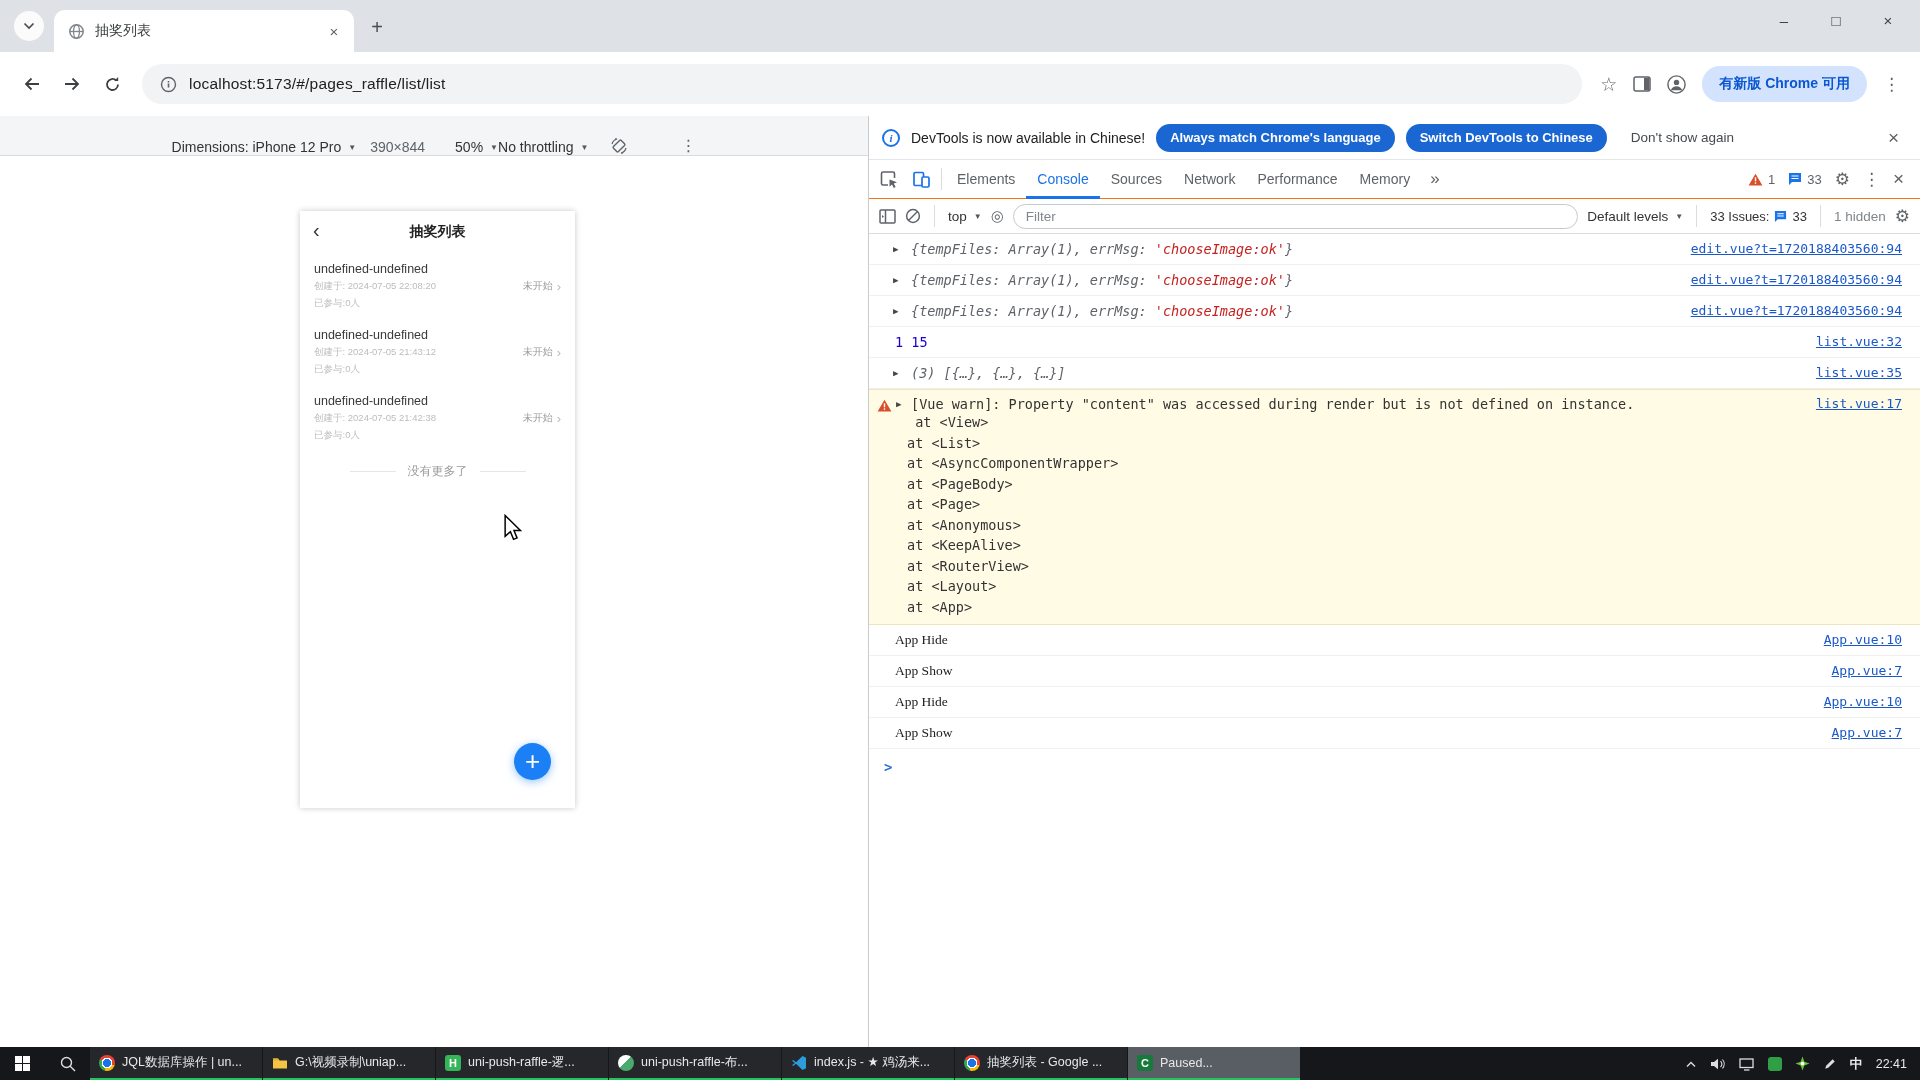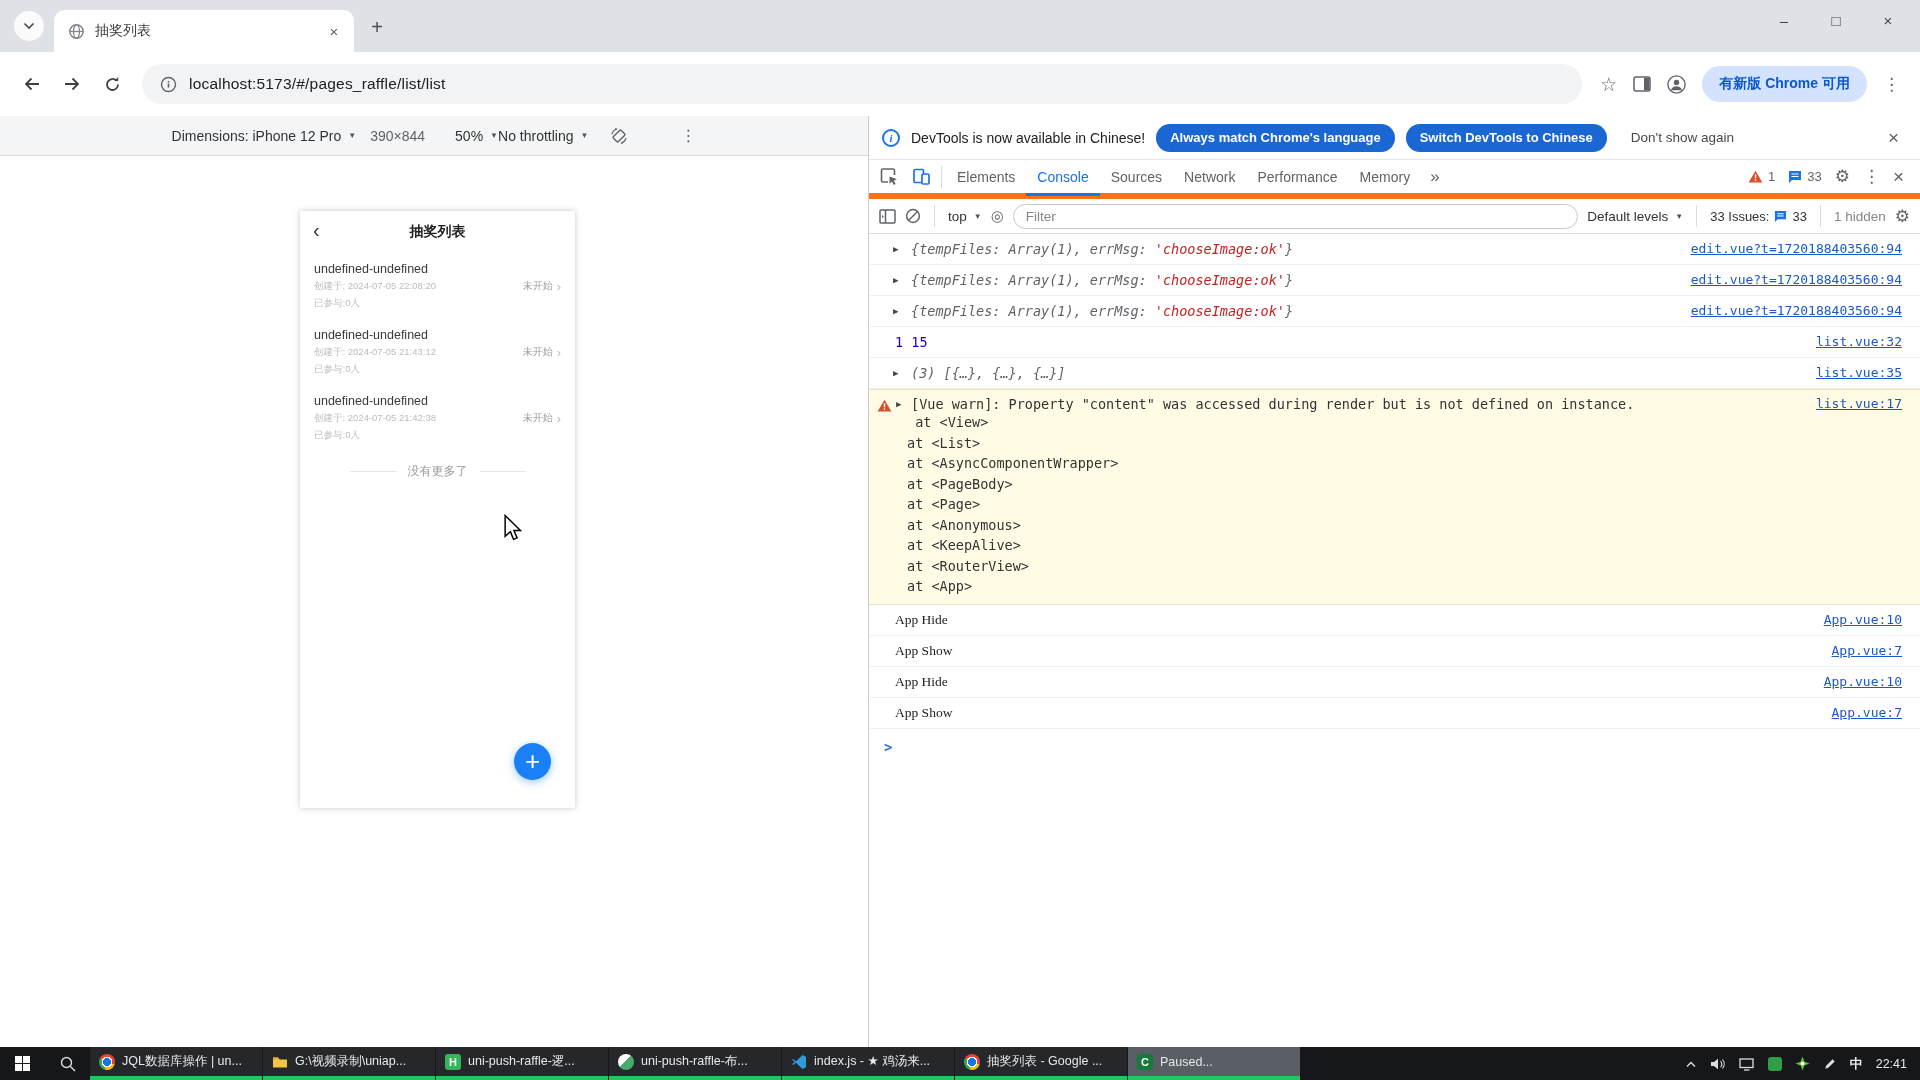--- a/index.html
+++ b/index.html
@@ -25,21 +25,21 @@
   .url-text { font-size:15.5px; color:#202124; letter-spacing:.2px; }
   .tb-right { display:flex; align-items:center; gap:16px; padding:0 6px; }
   .tb-ic { color:#5f6368; display:flex; align-items:center; justify-content:center; }
   .star { font-size:19px; }
   .update-chip { height:36px; padding:0 17px; border-radius:18px; background:#d3e3fd; color:#0b57d0; font-size:14px; font-weight:bold; display:flex; align-items:center; white-space:nowrap; }
   .dots-v { font-size:17px; color:#5f6368; }
 
   
   .content { flex:1; min-height:0; display:flex; background:#fff; }
   .left-pane { width:869px; flex:none; display:flex; flex-direction:column; border-right:1px solid #c8cbcf; }
-  .device-bar { height:40px; background:#f4f5f6; border-bottom:1px solid #d9dbde; display:flex; align-items:center; justify-content:center; font-size:14px; color:#333; }
+  .device-bar { height:40px; background:#f4f5f6; border-bottom:1px solid #d9dbde; display:flex; align-items:flex-end; justify-content:center; font-size:14px; color:#333; }
   .dd { display:flex; align-items:center; gap:7px; }
   .caret { font-size:8px; color:#555; }
   .dim-num { color:#5f6368; }
   .gap14 { width:14px; } .gap30 { width:30px; }
   .rotate-btn { margin-left:22px; color:#5f6368; display:flex; }
   .devbar-dots { margin-left:52px; font-size:16px; color:#5f6368; }
 
   .canvas { flex:1; position:relative; background:#fff; }
 
   
@@ -60,21 +60,21 @@
 
   
   .devtools { flex:1; min-width:0; display:flex; flex-direction:column; background:#fff; }
   .notif { height:44px; flex:none; display:flex; align-items:center; gap:11px; padding:0 13px; border-bottom:1px solid #e4e6e9; }
   .info-ic { width:18px; height:18px; border-radius:50%; border:2px solid #1a73e8; color:#1a73e8; font-size:11px; font-weight:bold; font-style:italic; display:flex; align-items:center; justify-content:center; flex:none; font-family:"Liberation Serif",serif; }
   .notif-text { font-size:14px; color:#202124; white-space:nowrap; }
   .pill { height:28px; padding:0 14px; border-radius:14px; background:#1a66d2; color:#fff; font-size:13px; font-weight:bold; display:flex; align-items:center; white-space:nowrap; }
   .dismiss { font-size:13.5px; color:#454a4f; margin-left:13px; white-space:nowrap; }
   .notif-close { margin-left:auto; font-size:19px; color:#5f6368; padding:0 8px; }
 
-  .dt-tabbar { height:39px; flex:none; display:flex; align-items:center; border-bottom:6px solid #f97316; padding:0 4px;justify-content:space-between; }
+  .dt-tabbar { height:39px; flex:none; display:flex; align-items:center; border-bottom:1px solid #f97316; padding:0 4px;justify-content:space-between; }
   .icon-btn { width:32px; height:38px; display:flex; align-items:center; justify-content:center; color:#5f6368; }
   .icon-btn.device { color:#1a73e8; }
   .vsep { width:1px; height:22px; background:#dadce0; margin:0 4px; }
   .dt-tab { padding:0 11px; height:39px; display:flex; align-items:center; font-size:14px; color:#5f6368; }
   .dt-tab.active { color:#1a73e8; box-shadow:inset 0 -3px 0 #1a73e8; }
   .dt-more { font-size:17px; color:#5f6368; padding:0 9px; }
   .dt-right { margin-left:auto; display:flex; align-items:center; gap:13px; padding-right:12px; }
   .badge { display:flex; align-items:center; gap:5px; font-size:13px; color:#5f6368; }
   .gear { font-size:17px; color:#5f6368; }
 
@@ -101,21 +101,21 @@
   .warn-block .arrow { left:27px; top:9px; }
   .stack { white-space:pre; line-height:20.5px; color:#333; margin-left:-4px; }
   .prompt-row { padding:10px 18px 10px 15px; }
   .prompt { color:#2c6fd6; font-weight:bold; font-size:14px; font-family:inherit; }
 
   
   .taskbar { height:33px; flex:none; background:#15171b; display:flex; align-items:stretch; color:#e8e8e8; }
   .tb-btn { width:45px; display:flex; align-items:center; justify-content:center; }
   .win-logo { width:15px; height:15px; display:grid; grid-template-columns:7px 7px; grid-template-rows:7px 7px; gap:1px; }
   .win-logo span { background:#fff; }
-  .tb-item { width:172px; flex:none; display:flex; align-items:center; gap:7px; padding:0 9px; background:rgba(255,255,255,.07); border-bottom:4px solid #22c55e; margin-right:1px; font-size:12.5px; }
+  .tb-item { width:172px; flex:none; display:flex; align-items:center; gap:7px; padding:0 9px; background:rgba(255,255,255,.07); border-bottom:2px solid #22c55e; margin-right:1px; font-size:12.5px; }
   .tb-item.active { background:#595d64; }
   .tb-label { white-space:nowrap; overflow:hidden; flex:1; }
   .tb-tray { margin-left:auto; display:flex; align-items:center; gap:13px; padding:0 13px; font-size:12.5px; }
   .ic16 { width:16px; height:16px; flex:none; }
   .ic-chrome { border-radius:50%; background:
       radial-gradient(circle at 50% 50%, #1a73e8 0 4px, #fff 4px 5.5px, rgba(0,0,0,0) 5.5px),
       conic-gradient(#ea4335 0 30%, #fbbc05 30% 55%, #34a853 55% 82%, #ea4335 82%); }
   .ic-letter { border-radius:3px; color:#fff; font-size:11px; font-weight:bold; display:flex; align-items:center; justify-content:center; }
   .ic-h { background:#35b558; }
   .ic-c { background:#17793c; }
@@ -420,20 +420,21 @@
               <span class="src-link">list.vue:17</span>
             </div>
             <div class="stack"> at &lt;View&gt;</div>
             <div class="stack">at &lt;List&gt;</div>
             <div class="stack">at &lt;AsyncComponentWrapper&gt;</div>
             <div class="stack">at &lt;PageBody&gt;</div>
             <div class="stack">at &lt;Page&gt;</div>
             <div class="stack">at &lt;Anonymous&gt;</div>
             <div class="stack">at &lt;KeepAlive&gt;</div>
             <div class="stack">at &lt;RouterView&gt;</div>
+            <div class="stack">at &lt;Layout&gt;</div>
             <div class="stack">at &lt;App&gt;</div>
           </div>
 
           <div class="crow noarrow">
             <span class="plain-log">App Hide</span>
             <span class="src-link">App.vue:10</span>
           </div>
           <div class="crow noarrow">
             <span class="plain-log">App Show</span>
             <span class="src-link">App.vue:7</span>

